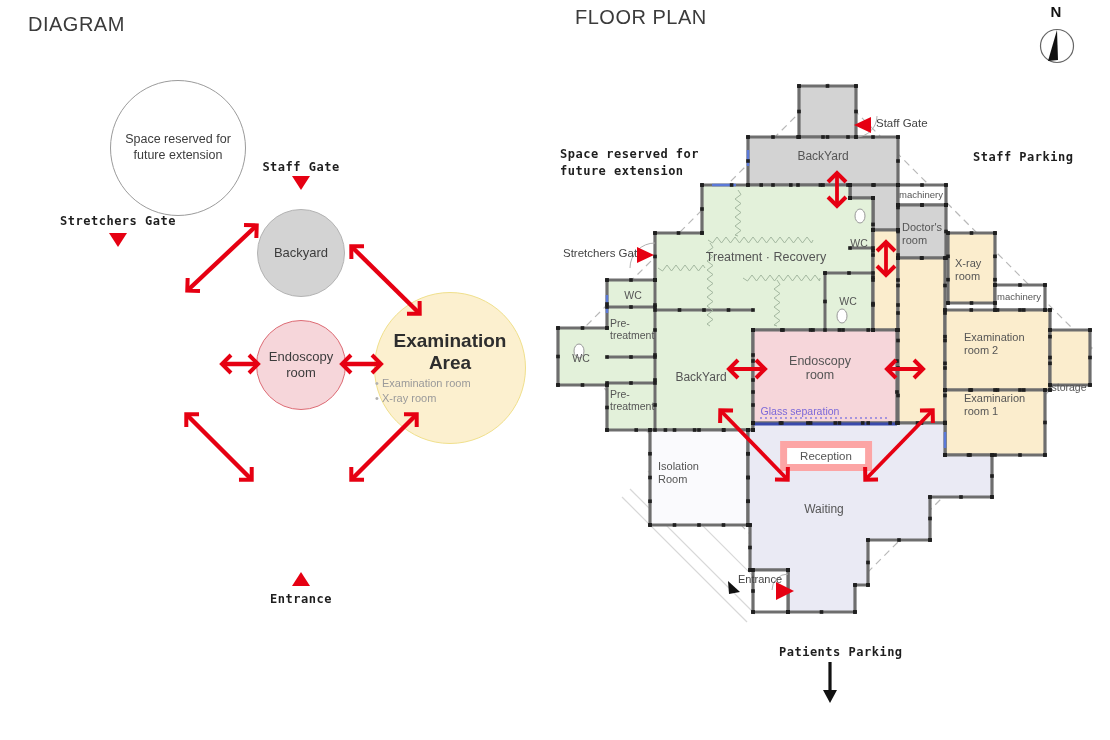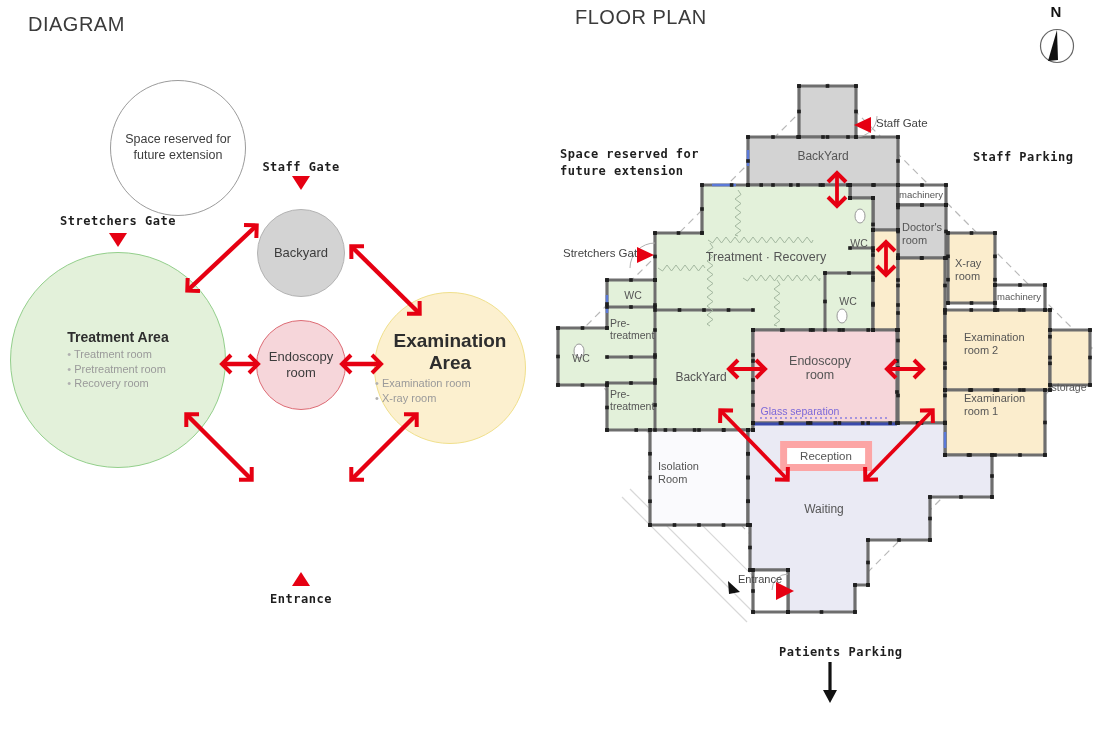--- a/index.html
+++ b/index.html
@@ -469,28 +469,20 @@
         <rect x="823.2" y="328.2" width="3.6" height="3.6"></rect>
       </g>
   </svg>
 
   <div class="h-title" style="left:28px;top:6px;margin-top:7px;">DIAGRAM</div>
   <div class="h-title" style="left:553px;top:6px;margin-left:22px;">FLOOR PLAN</div>
 
   <div class="bubble" style="left:110px;top:80px;width:136px;height:136px;border:1.5px solid #9b9b9b;background:#fff;">
     <div class="b-label wrap" style="width:112px;font-size:12.5px;">Space reserved for future extension</div>
   </div>
-  <div class="bubble" style="left:10px;top:252px;width:216px;height:216px;border:1.5px solid #93cf8b;background:#e3f1da;">
-    <div>
-      <div class="b-title">Treatment Area</div>
-      <div class="b-item">Treatment room</div>
-      <div class="b-item">Pretreatment room</div>
-      <div class="b-item">Recovery room</div>
-    </div>
-  </div>
   <div class="bubble" style="left:257px;top:209px;width:88px;height:88px;border:1.5px solid #b3b3b3;background:#d3d3d3;">
     <div class="b-label">Backyard</div>
   </div>
   <div class="bubble" style="left:256px;top:320px;width:90px;height:90px;border:1.5px solid #dd6b74;background:#f6d6da;">
     <div class="b-label wrap" style="width:74px;">Endoscopy room</div>
   </div>
   <div class="bubble" style="left:374px;top:292px;width:152px;height:152px;border:1.5px solid #f0e08c;background:#fcf0cf;">
     <div>
       <div class="b-title" style="font-size:19px;">Examination Area</div>
       <div class="b-item">Examination room</div>

